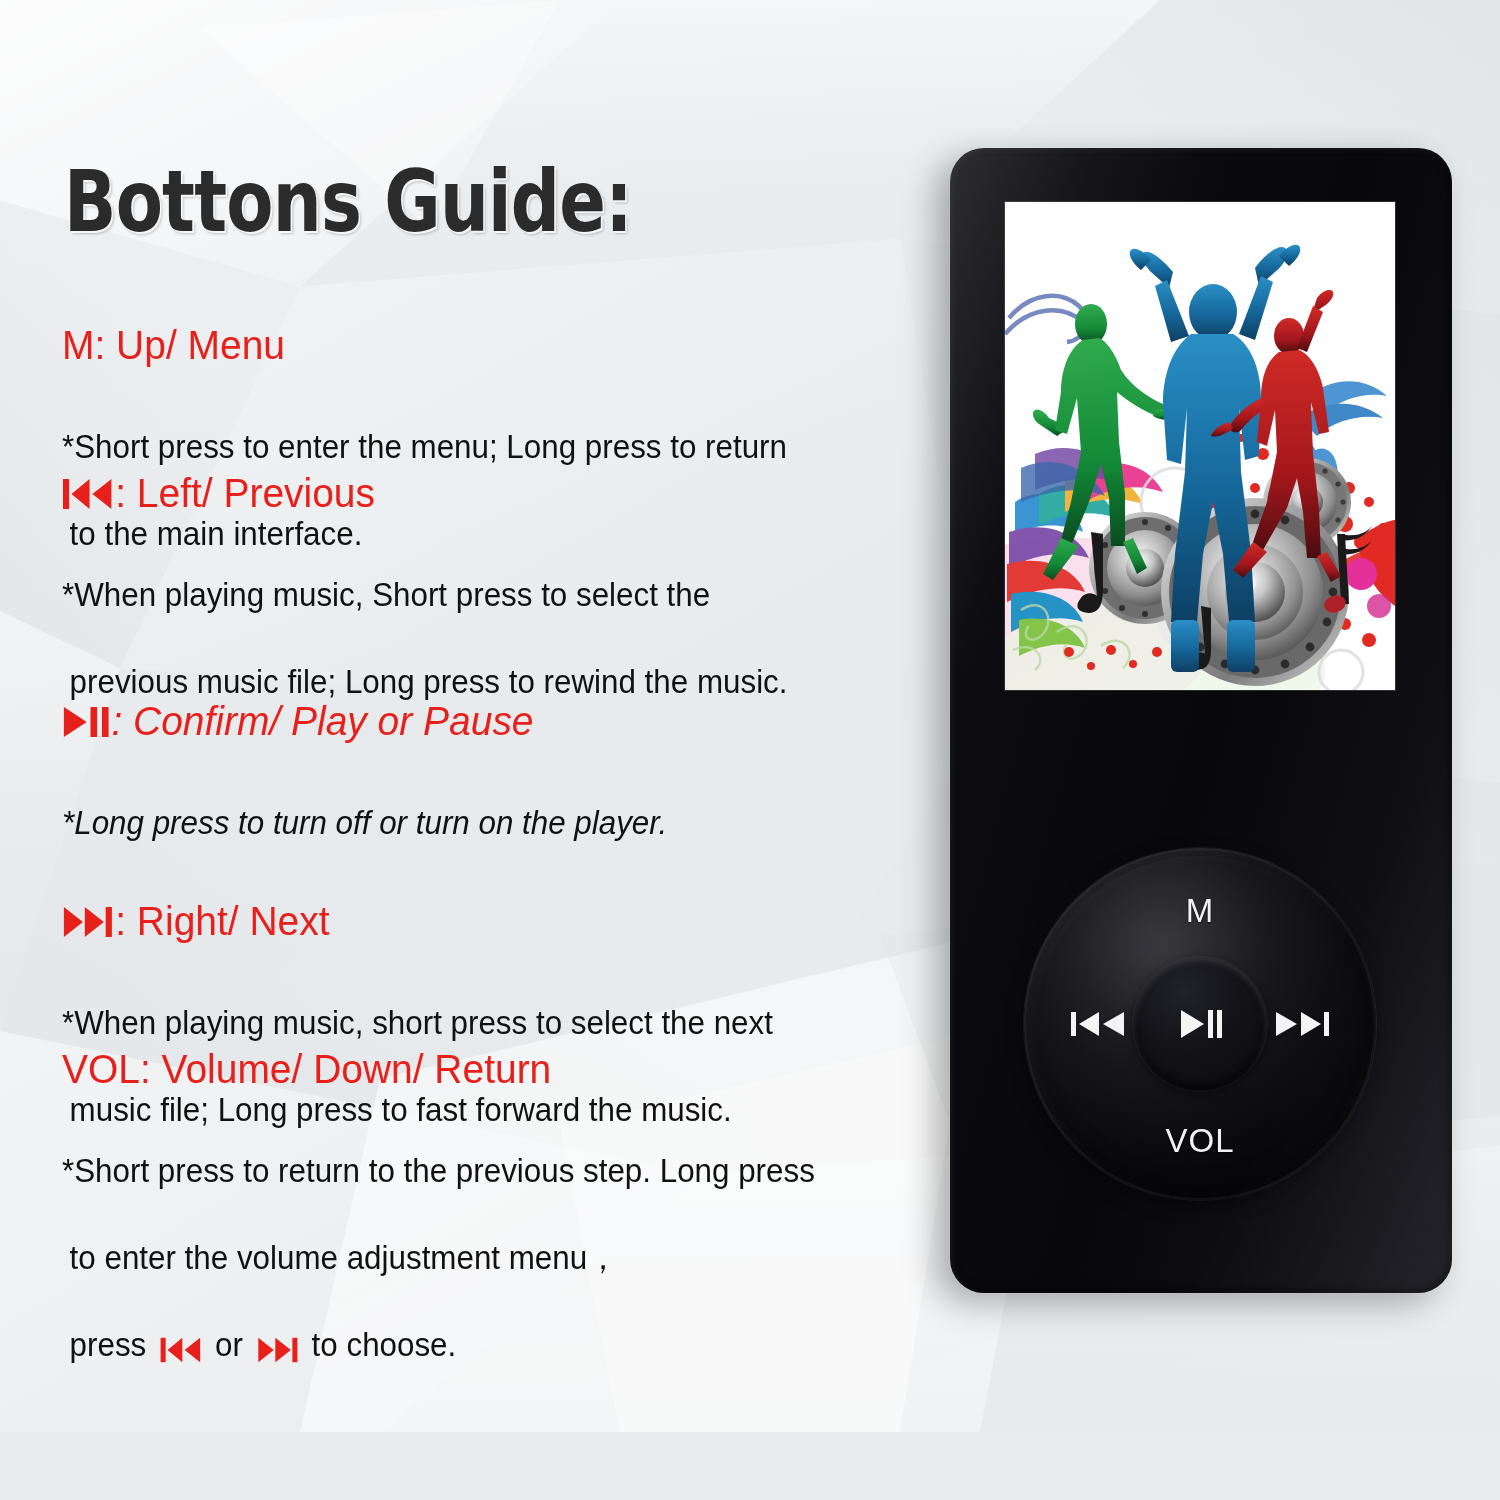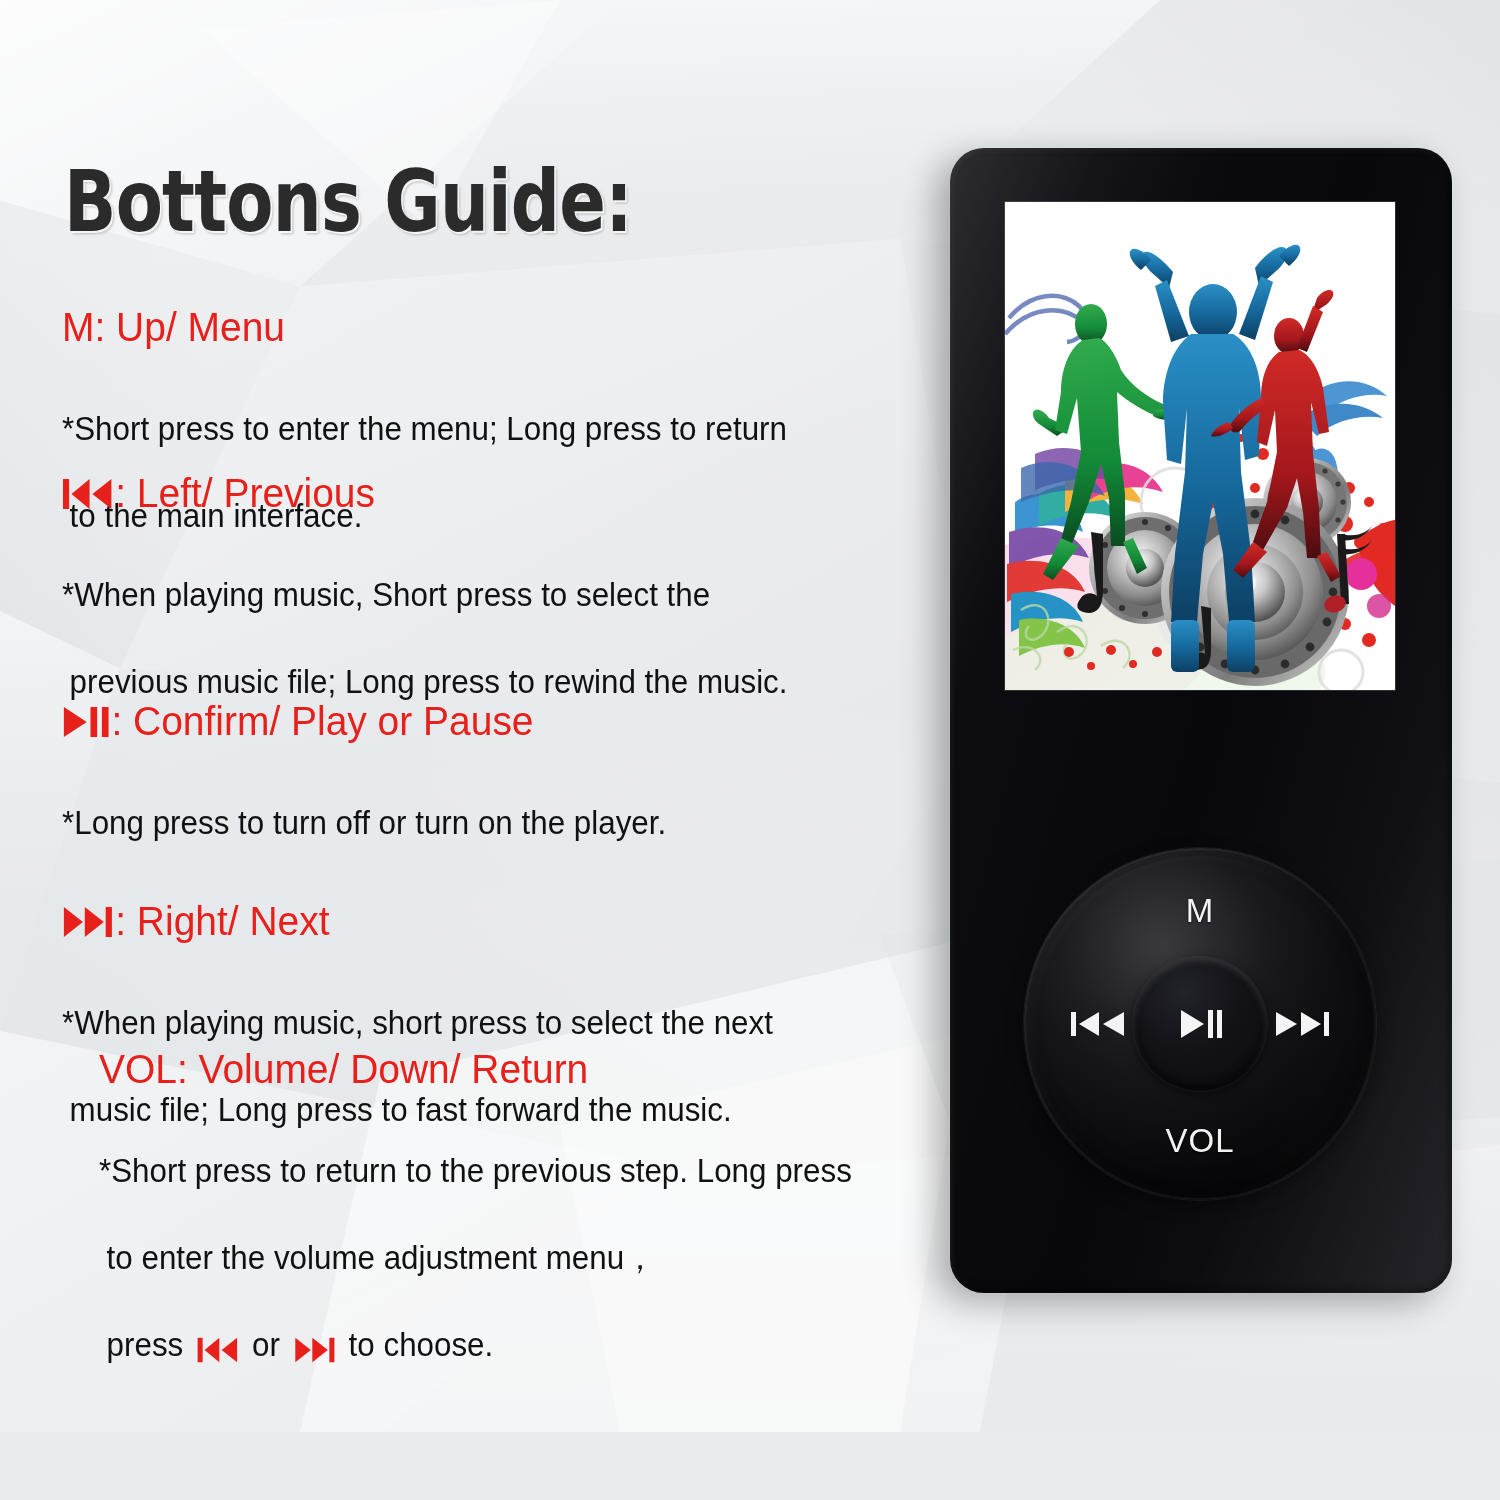--- a/index.html
+++ b/index.html
@@ -25,25 +25,25 @@
     line-height:1;
     color:#2b2b2b;
     letter-spacing:-1px;
     transform:scaleX(.80);
     transform-origin:left top;
     text-shadow:2px 2px 0 rgba(255,255,255,.85), 3px 3px 3px rgba(0,0,0,.22);
     white-space:nowrap;
   }
 
   .sec{position:absolute;left:62px;}
-  .sec.s1{top:306px;}
+  .sec.s1{top:324px;}
   .sec.s2{top:472px;}
-  .sec.s3{top:700px;}
+  .sec.s3{top:700px;font-style:italic;}
   .sec.s4{top:852px;margin-top:48px;}
-  .sec.s5{top:1048px;margin-left:37px;}
+  .sec.s5{top:1048px;}
 
   .head{
     color:#e8201b;
     font-size:41px;
     line-height:1.05;
     font-weight:400;
     white-space:nowrap;
     display:flex;align-items:center;gap:0;
     transform:scaleX(.95);transform-origin:left center;
   }

